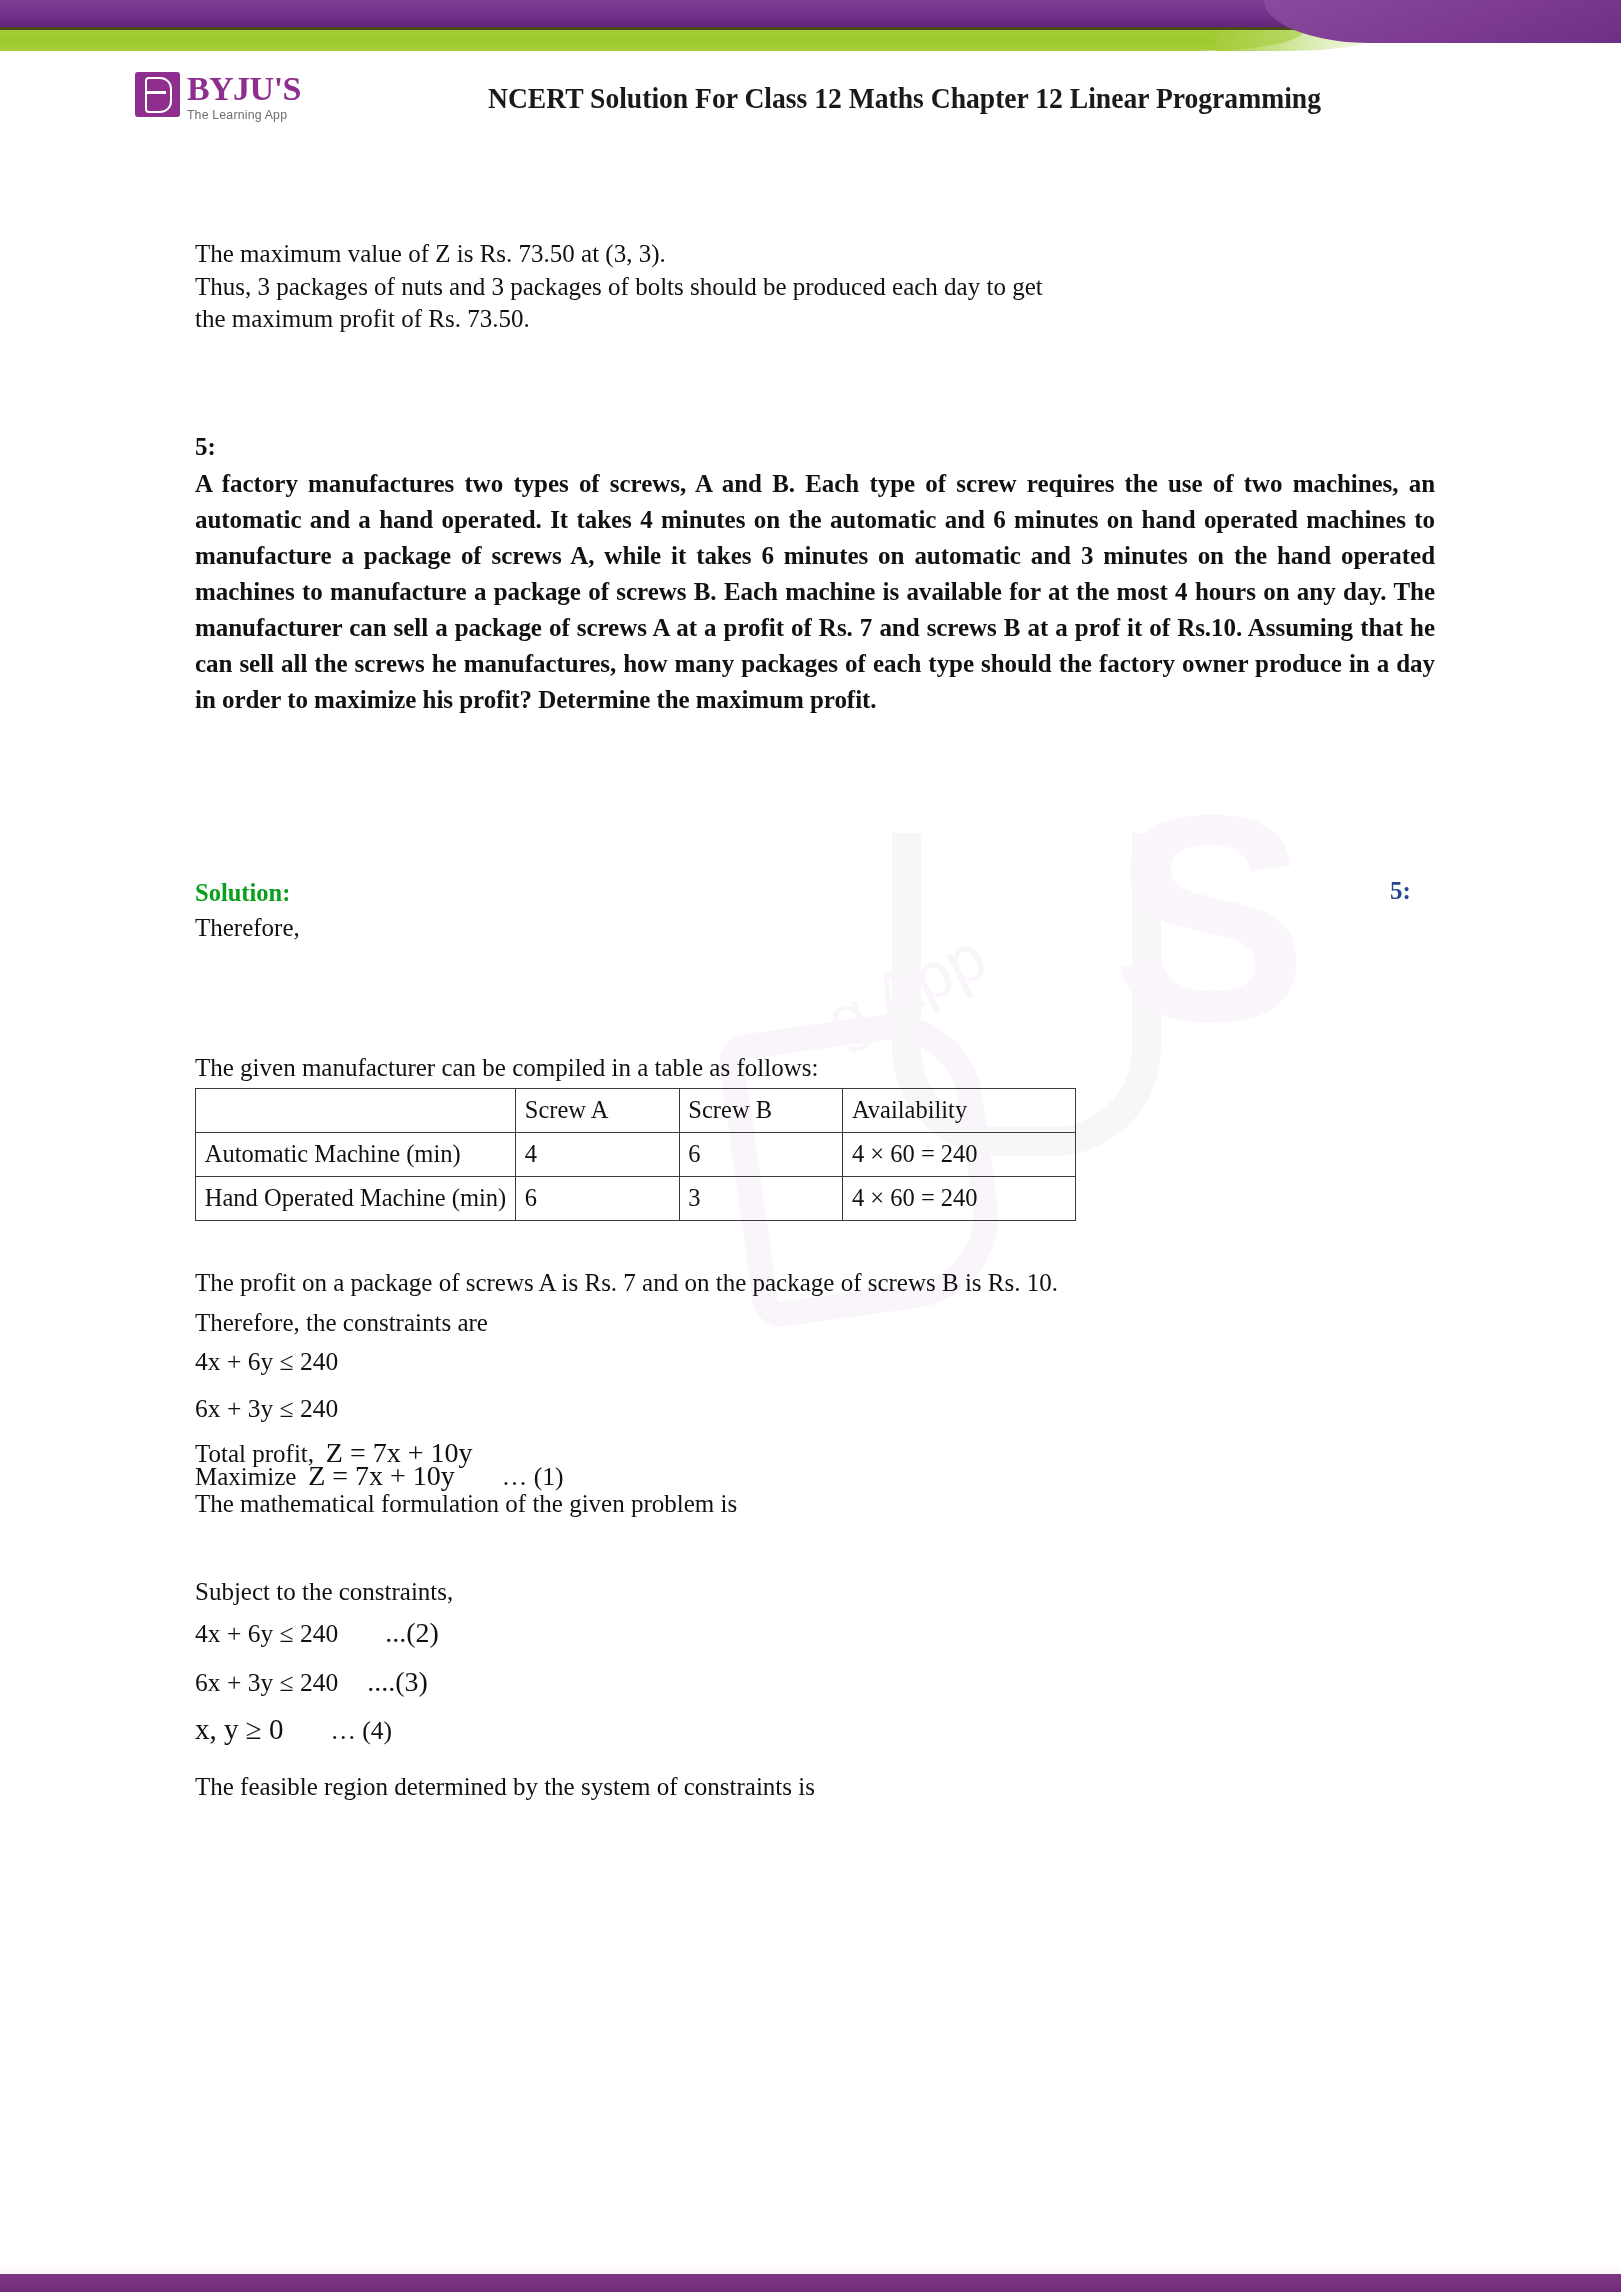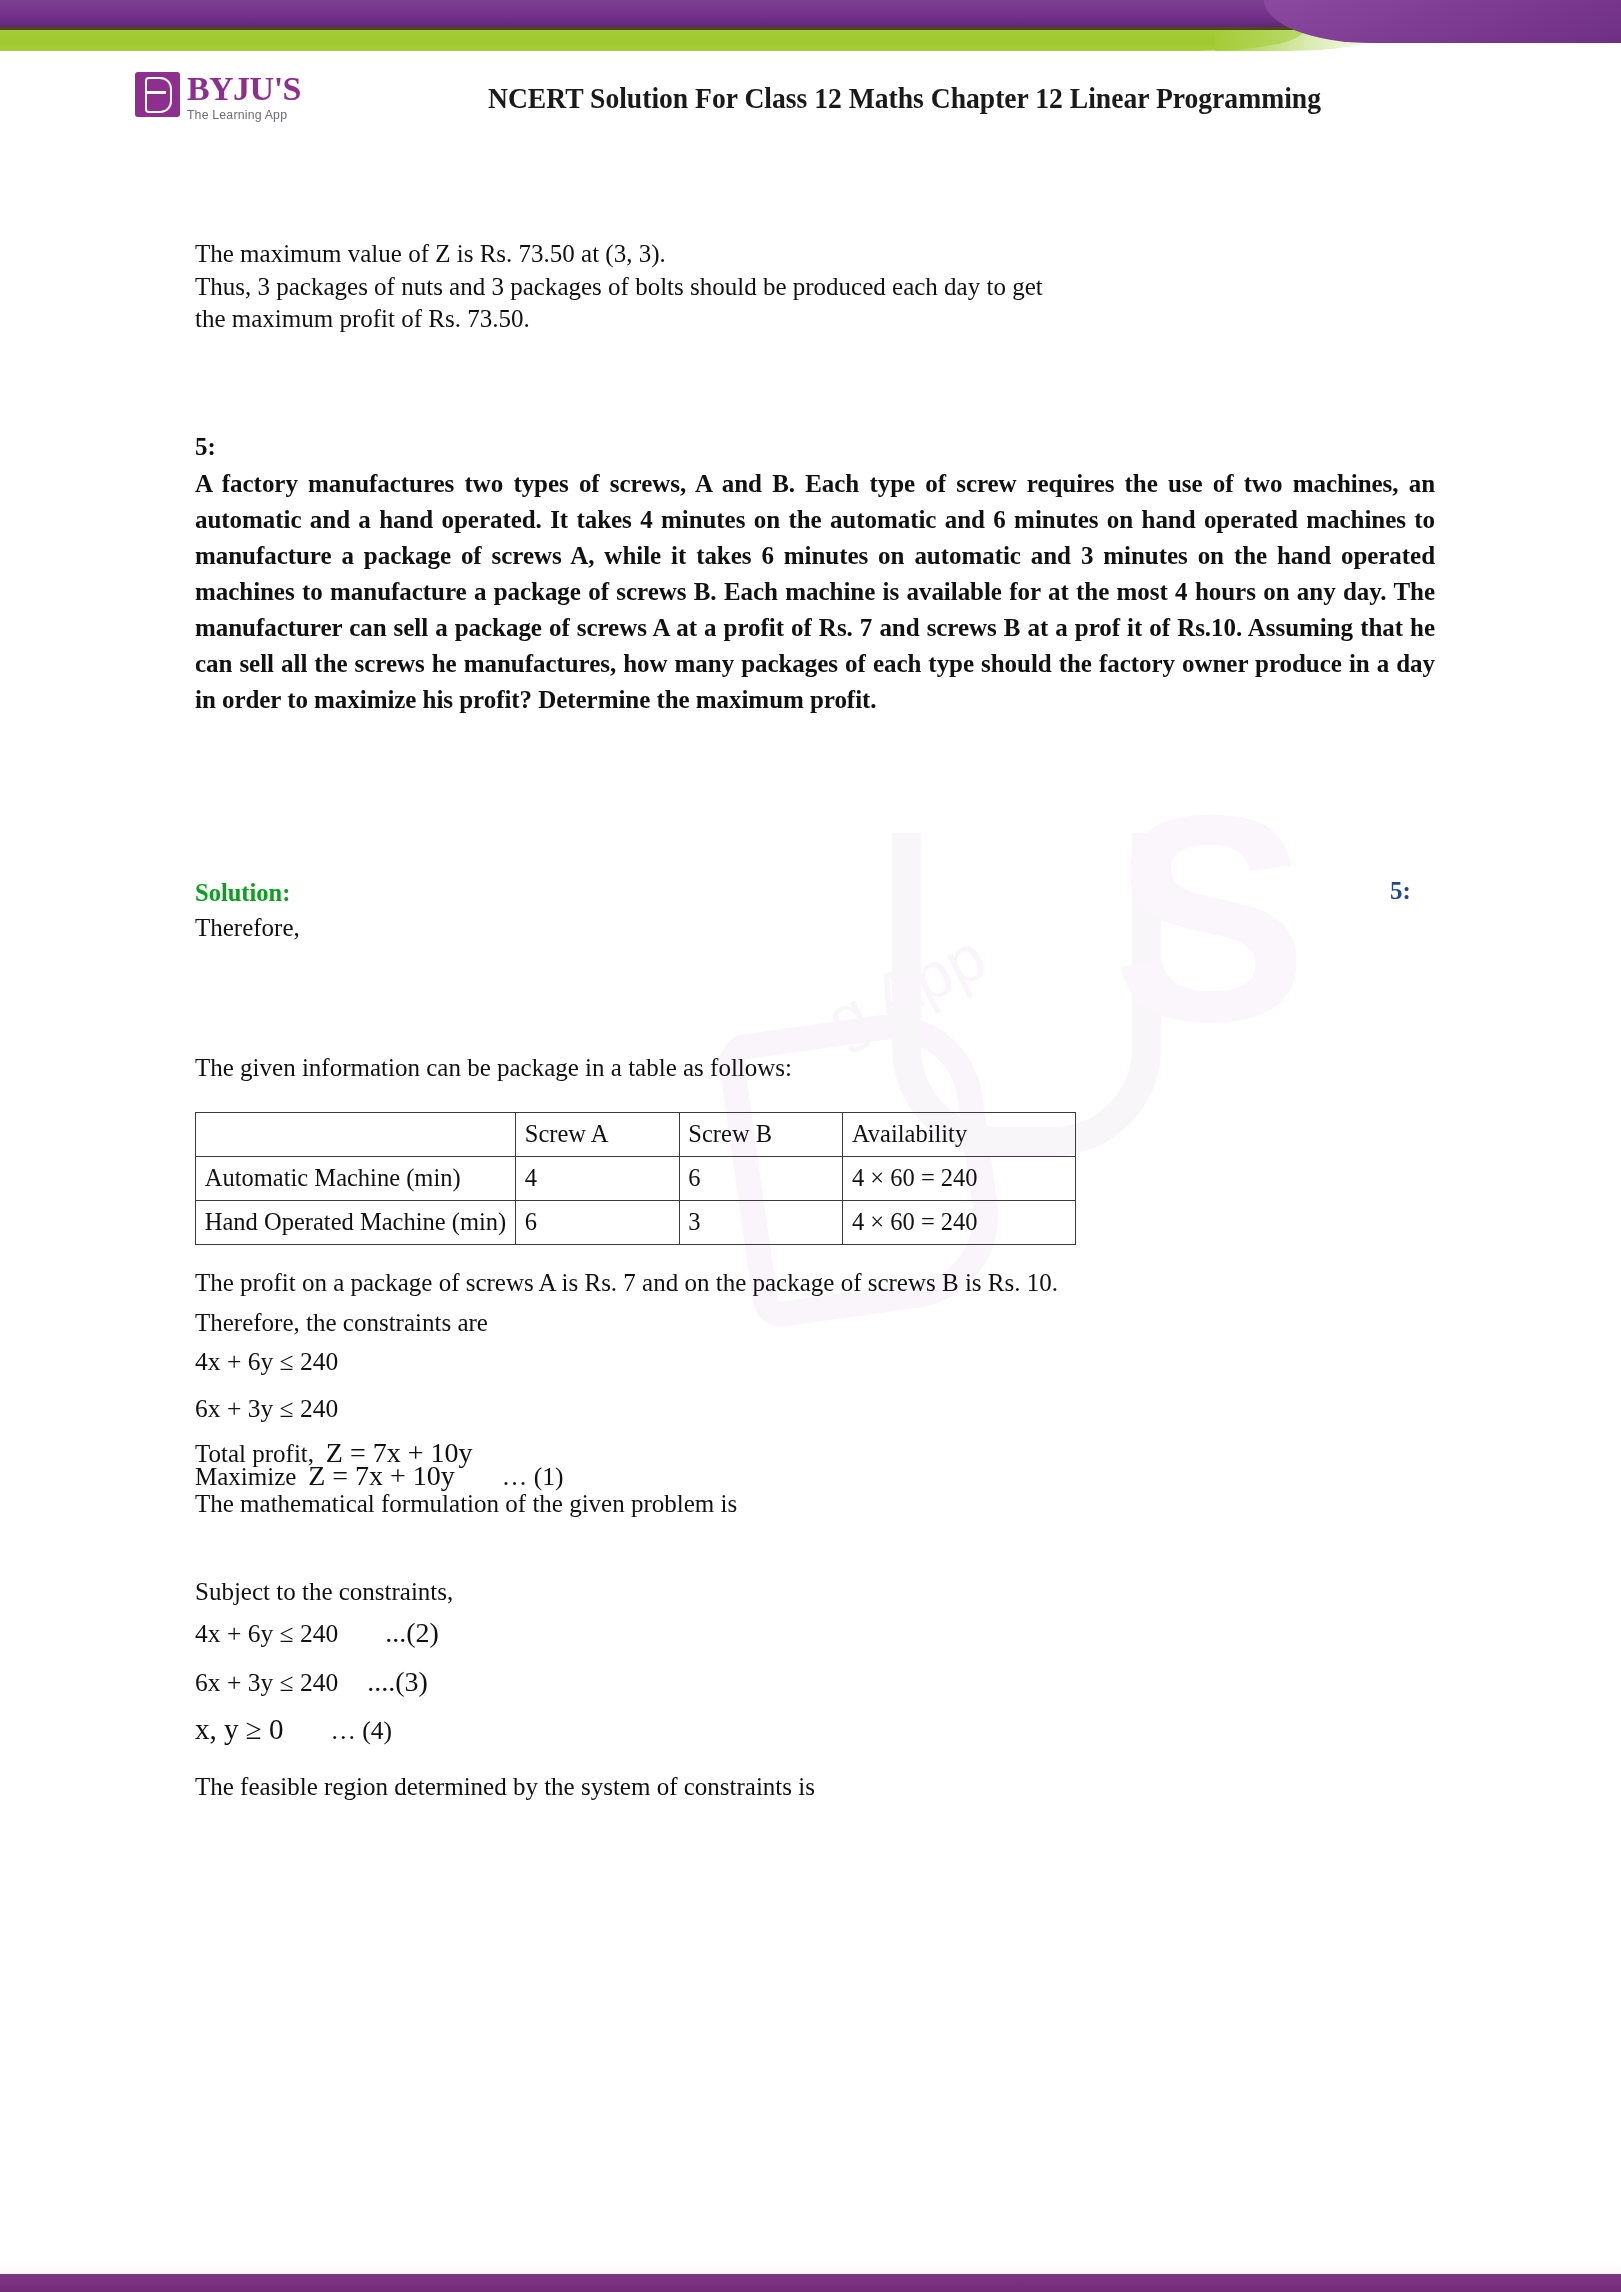--- a/index.html
+++ b/index.html
@@ -327,23 +327,23 @@
 
   <div class="blk" style="top:877px;">
     <span class="solution-label">Solution:</span>
   </div>
   <div class="blk qref-right" style="top:875px; left:1390px;">5:</div>
 
   <div class="blk" style="top:912px;">
     <div class="para-line">Therefore,</div>
   </div>
 
-  <div class="blk" style="top:1052px;">The given information can be package in a table as follows:</div>
-
-  <table class="info-table" style="top:1112px;">
+  <div class="blk" style="top:1052px;">The given manufacturer can be compiled in a table as follows:</div>
+
+  <table class="info-table" style="top:1088px;">
     <tbody>
         <tr class="head">
       <td class="c0"></td>
       <td class="c1">Screw A</td>
       <td class="c2">Screw B</td>
       <td class="c3">Availability</td>
     </tr>
     <tr class="body">
       <td class="c0">Automatic Machine (min)</td>
       <td class="c1">4</td>

